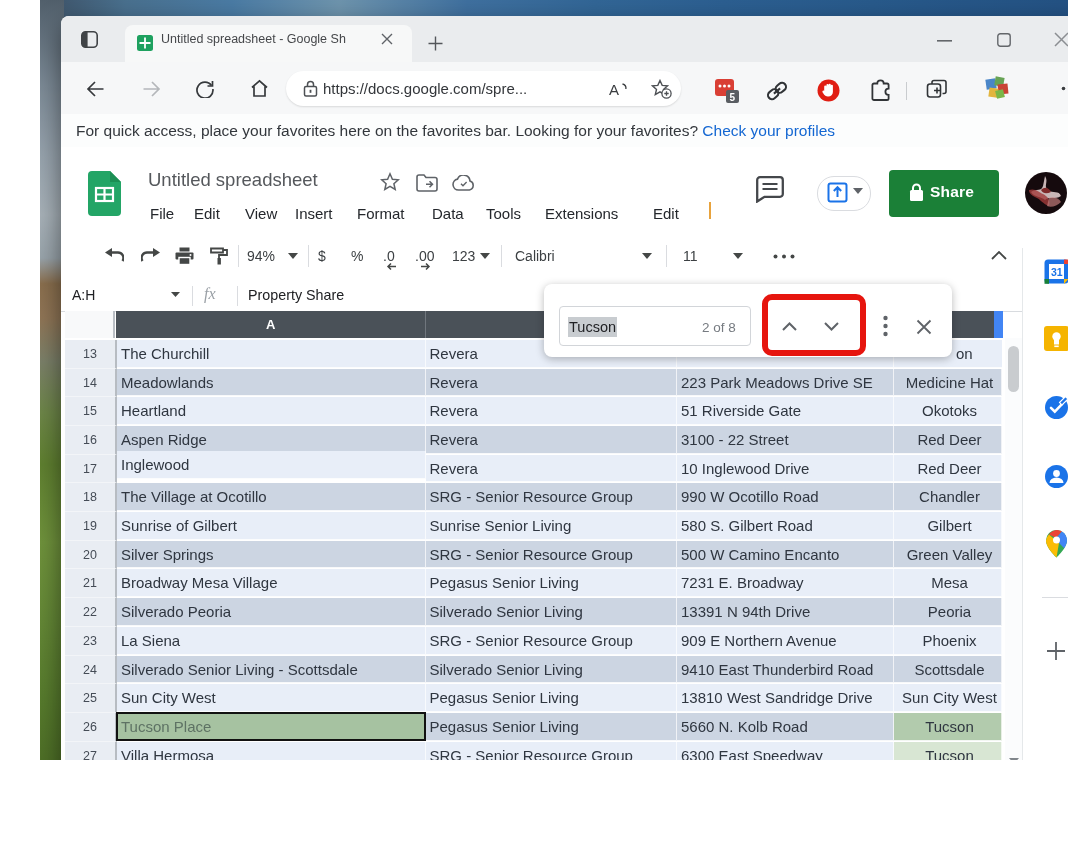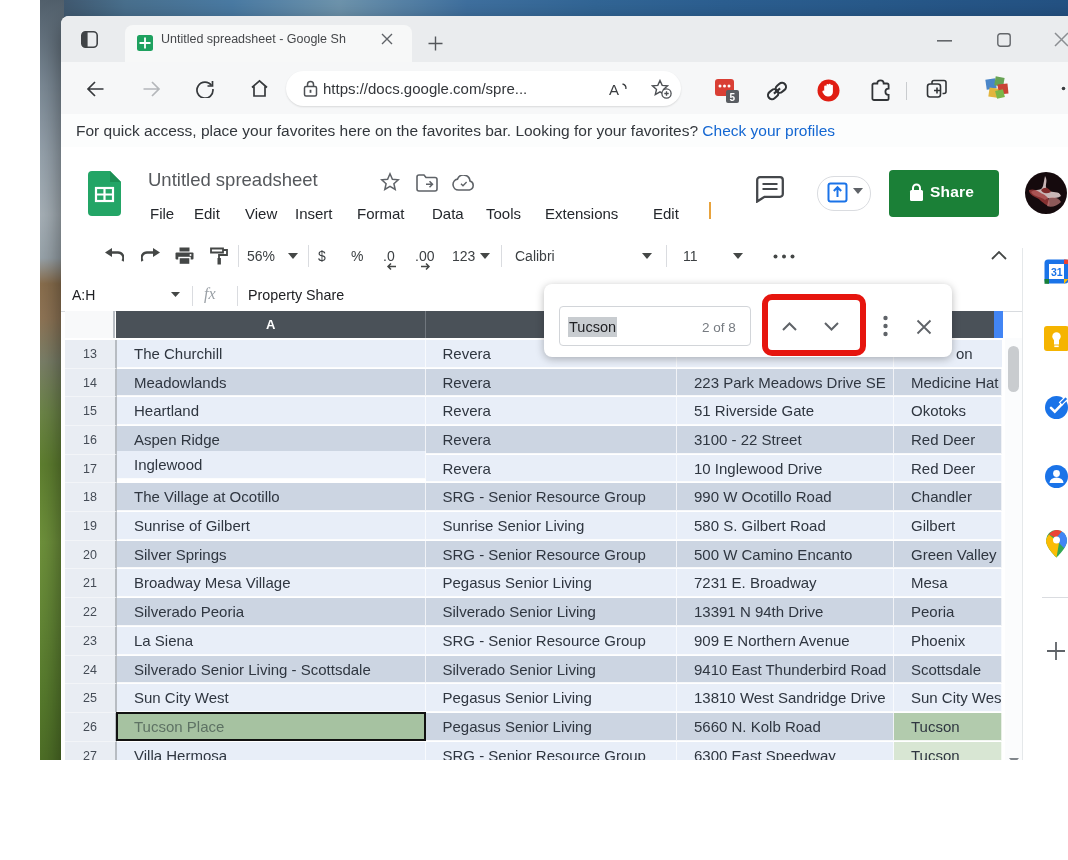--- a/index.html
+++ b/index.html
@@ -29,25 +29,25 @@
 #sharelbl{left:41px;top:13px;font-size:15.5px;font-weight:bold;letter-spacing:.2px;position:absolute;}
 #sharepill{left:756px;top:160px;width:52px;height:33px;border:1px solid #dadce0;border-radius:17px;background:#fff;}
 #toolbar{left:0;top:216px;width:1027px;height:48px;background:#fff;border-bottom:1px solid #eceef0;}
 .tbt{position:absolute;font-size:14px;color:#3c4043;top:232px;}
 .tsep{position:absolute;width:1px;height:22px;background:#dadce0;top:229px;}
 #fbar{left:0;top:264px;width:961px;height:31px;background:#fff;border-bottom:1px solid #d8dbdf;}
 .fsep{position:absolute;width:1px;height:20px;background:#dadce0;top:270px;}
 #grid{left:0;top:295px;width:961px;height:476px;}
 .colhdr{position:absolute;top:0;height:27px;background:#4a5158;}
 .rowhdr{position:absolute;left:4px;width:50px;height:27.71px;background:#e9edf3;color:#454c56;font-size:12.5px;text-align:center;line-height:28px;border-bottom:1px solid #f3f5f8;border-right:2px solid #b7bcc2;}
-.cell{position:absolute;height:27.71px;font-size:15px;color:#2f3640;line-height:28.4px;padding-left:17px;overflow:hidden;white-space:nowrap;border-bottom:1px solid rgba(255,255,255,.85);border-right:1px solid rgba(255,255,255,.7);box-sizing:border-box;}
+.cell{position:absolute;height:27.71px;font-size:15px;color:#2f3640;line-height:28.4px;padding-left:4px;overflow:hidden;white-space:nowrap;border-bottom:1px solid rgba(255,255,255,.85);border-right:1px solid rgba(255,255,255,.7);box-sizing:border-box;}
 .cA{left:56px;width:308.5px;}
 .cB{left:364.5px;width:251.5px;}
 .cC{left:616px;width:217px;}
-.cD{left:833px;width:108px;}
+.cD{left:833px;width:108px;text-align:center;}
 .light{background:#e8eef8;}
 .dark{background:#ccd5e2;}
 .gA{background:#a6c2a1 !important;color:#5e7264 !important;}
 .gD1{background:#b2cbad !important;}
 .gD2{background:#d8e6d3 !important;}
 #selbox{position:absolute;left:55px;width:310px;height:29px;border:2px solid #111;box-sizing:border-box;z-index:5;}
 #vtrack{left:944px;top:322px;width:17px;height:444px;background:#fbfcfd;}
 #vthumb{left:947px;top:330px;width:11px;height:46px;background:#c9cccf;border-radius:6px;}
 #hthumb{left:58px;top:753px;width:209px;height:12px;background:#ccced1;border-radius:7px;}
 #sidebar{left:961px;top:232px;width:66px;height:585px;background:#fff;border-left:1px solid #e5e8ea;}
@@ -252,21 +252,21 @@
         <rect x="4.5" y="0.5" width="10" height="4" fill="#444746"></rect>
         <rect x="0.5" y="5.5" width="18" height="7" rx="1" fill="#444746"></rect>
         <rect x="4" y="10.5" width="11" height="7" fill="#444746" stroke="#fff" stroke-width="1.4"></rect>
         <circle cx="15.5" cy="8" r="1" fill="#fff"></circle>
       </svg>
     <svg class="ic" style="left:149px;top:231px" width="18" height="18" viewBox="0 0 18 18">
         <path d="M1 1.5 h12 v4 h-12 Z M13 3 h4 v5 h-8 v3" fill="none" stroke="#444746" stroke-width="1.8"></path>
         <rect x="7.5" y="11" width="3.4" height="6.5" fill="#444746"></rect>
       </svg>
     <div class="tsep" style="left:177px"></div>
-    <span class="tbt" style="left:186px">56%</span>
+    <span class="tbt" style="left:186px">94%</span>
     <svg class="ic" style="left:227px;top:237px" width="10" height="6" viewBox="0 0 10 6">
         <path d="M0 0 L5 6 L10 0 Z" fill="#444746"></path>
       </svg>
     <div class="tsep" style="left:247px"></div>
     <span class="tbt" style="left:257px">$</span>
     <span class="tbt" style="left:290px">%</span>
     <span class="tbt" style="left:322px">.0</span>
     <svg class="ic" style="left:325px;top:247px" width="10" height="8" viewBox="0 0 10 8">
         <path d="M10 3.5 H2 M5 0.5 L2 3.5 L5 6.5" fill="none" stroke="#444746" stroke-width="1.5"></path>
       </svg>

